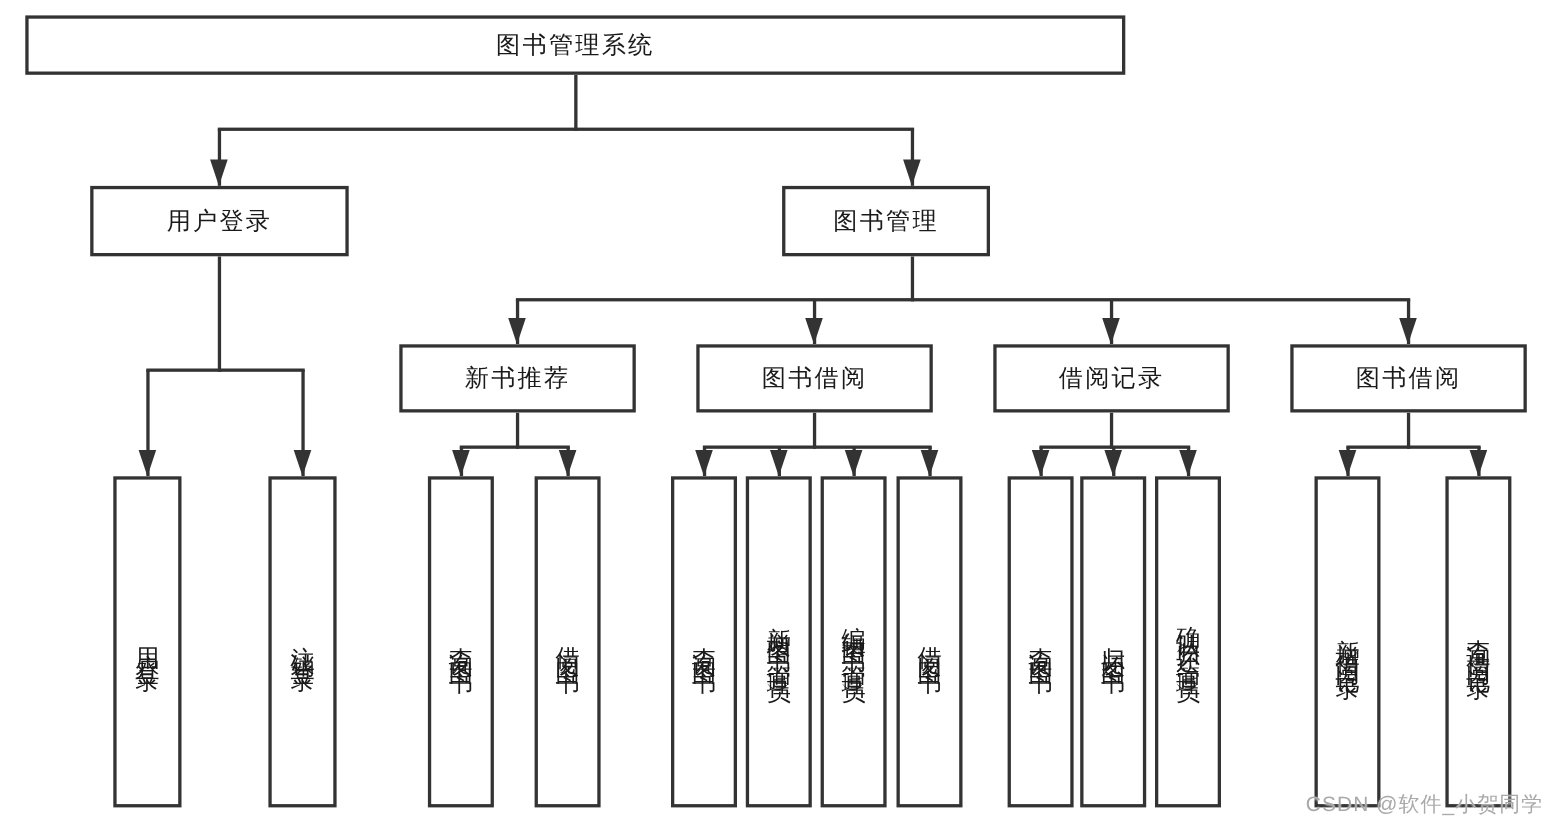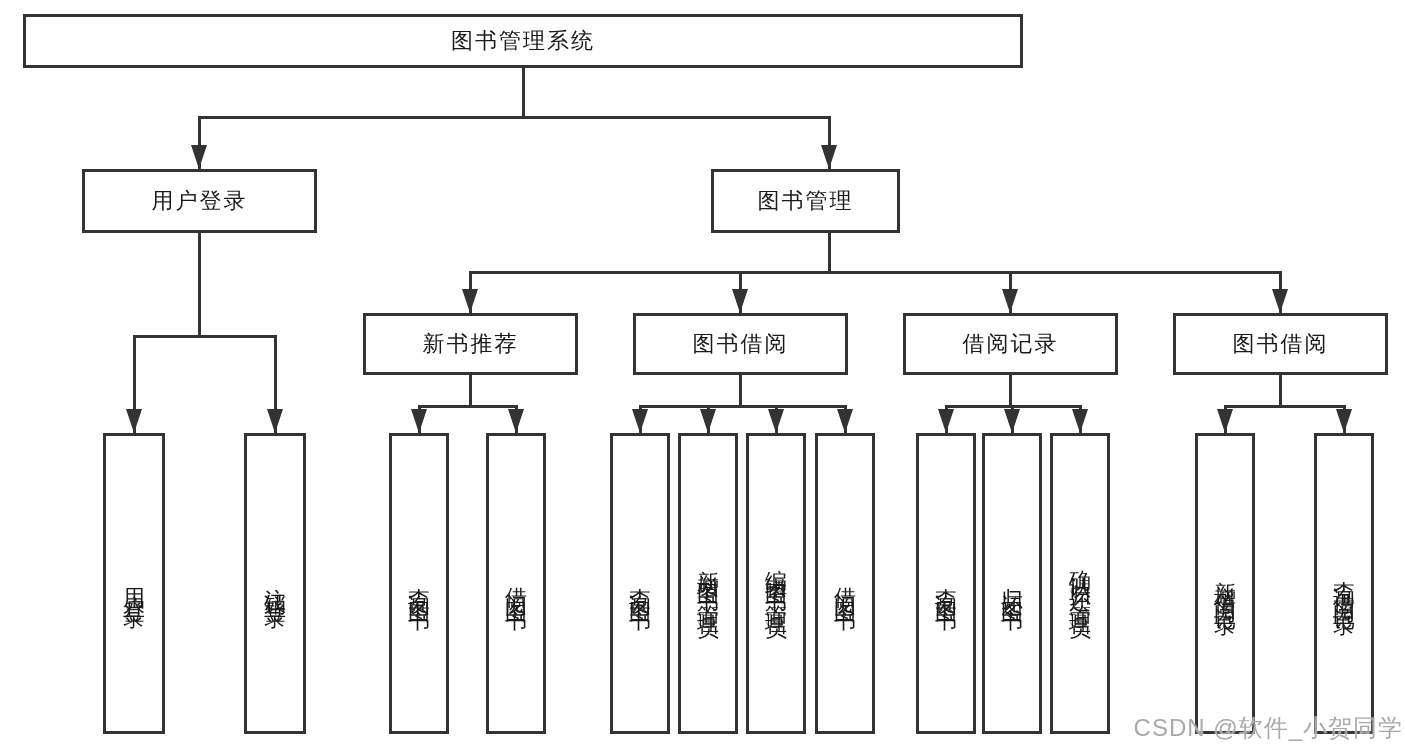--- a/index.html
+++ b/index.html
@@ -23,21 +23,21 @@
     font-size:22px; letter-spacing:7px; line-height:1; white-space:nowrap;
   }
   .line { position:absolute; background:var(--line); z-index:1; }
   .arrow {
     position:absolute; width:0; height:0; z-index:1;
     border-left:8px solid transparent; border-right:8px solid transparent;
     border-top:24px solid var(--line);
   }
   .watermark {
     position:absolute; right:2px; bottom:3px; z-index:5;
-    font-size:24px; color:var(--wm); letter-spacing:1px;
+    font-size:19px; color:var(--wm); letter-spacing:1px;
     text-shadow:0 1px 2px rgba(255,255,255,.85);
   }
 </style>
 </head>
 <body style="background: rgb(255, 255, 255);">
 
 <div class="stage">
 
   <div class="stage">
       <div class="line" style="left: 521.5px; top: 68px; width: 3px; height: 51px;"></div>

